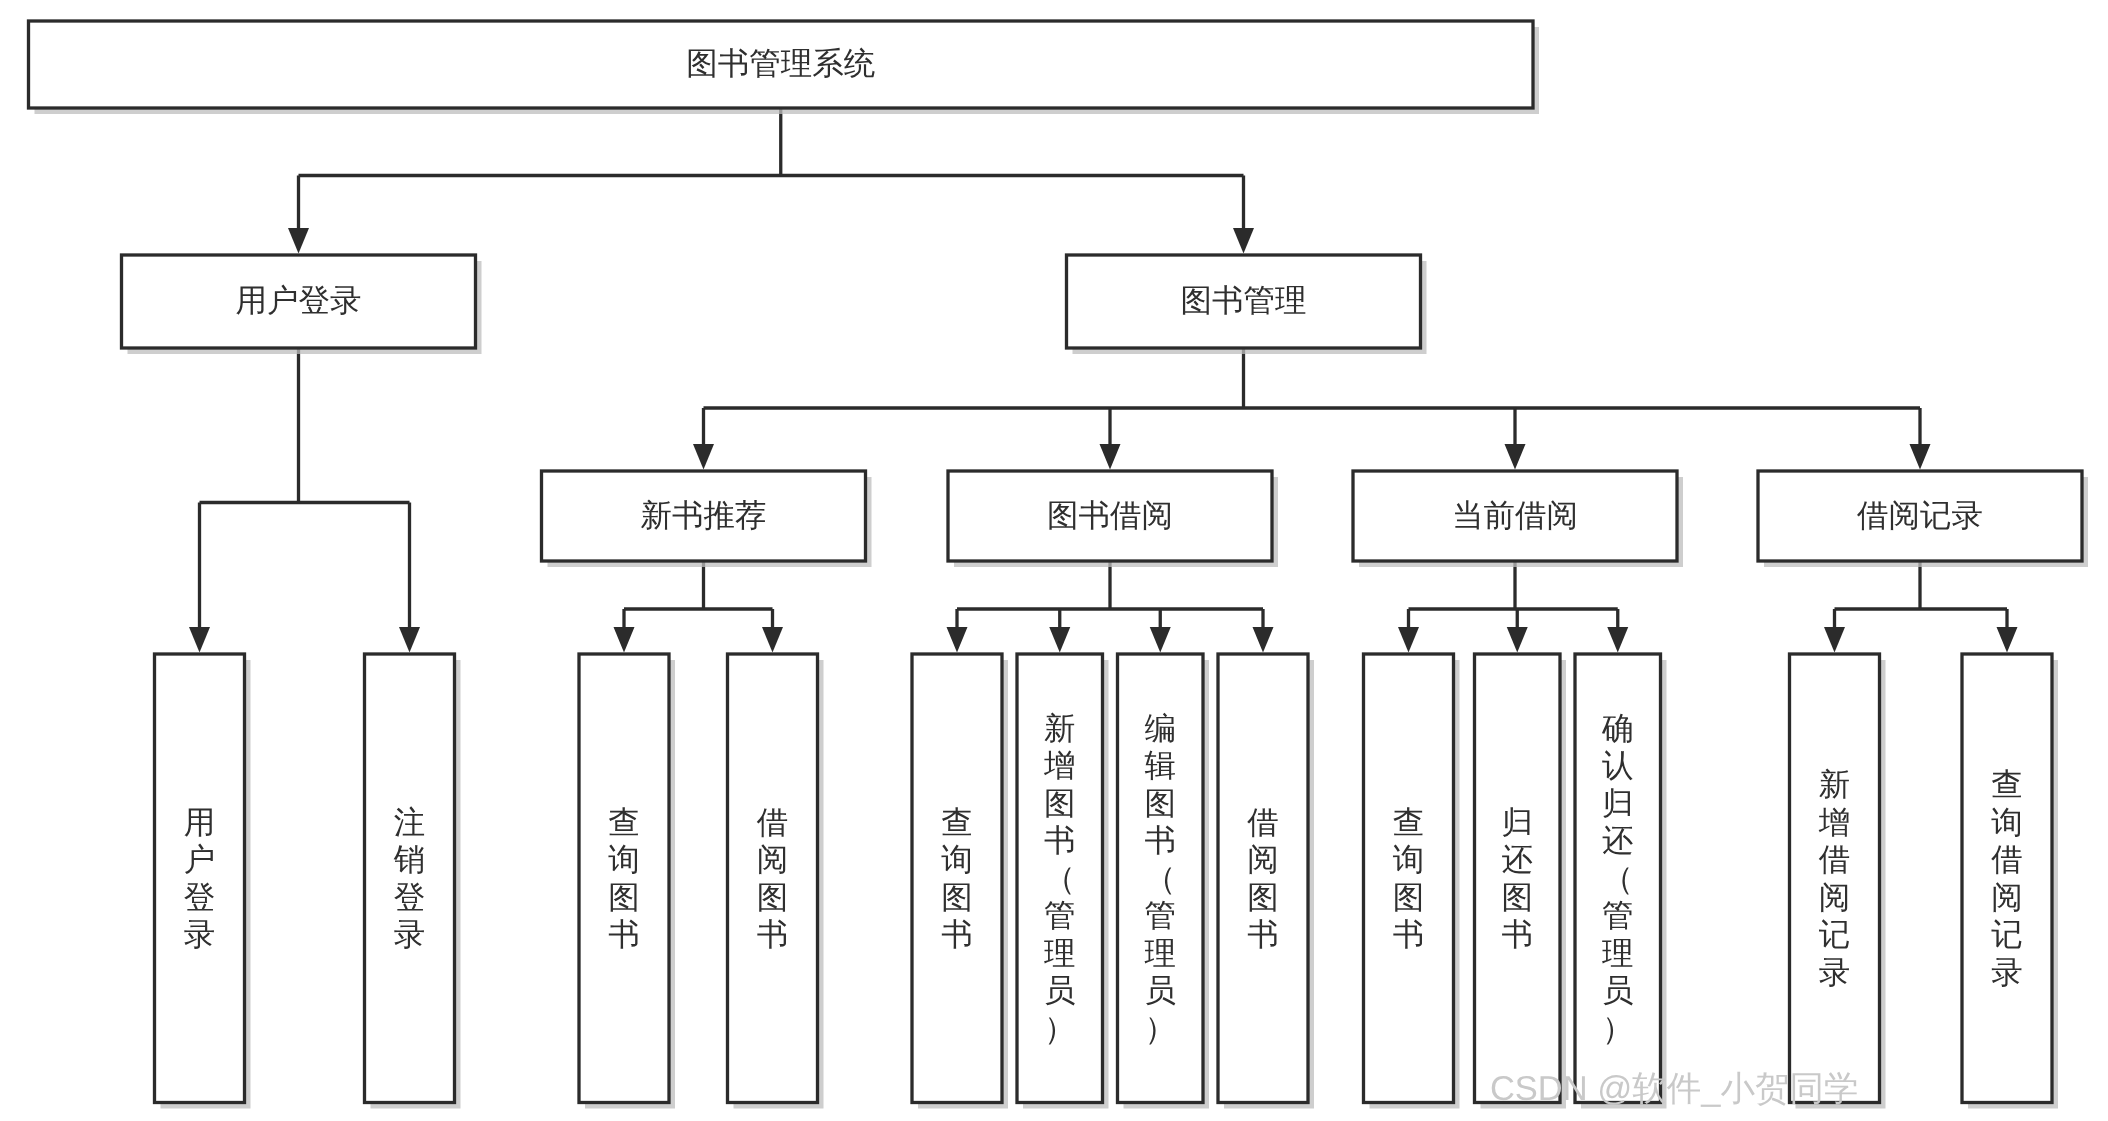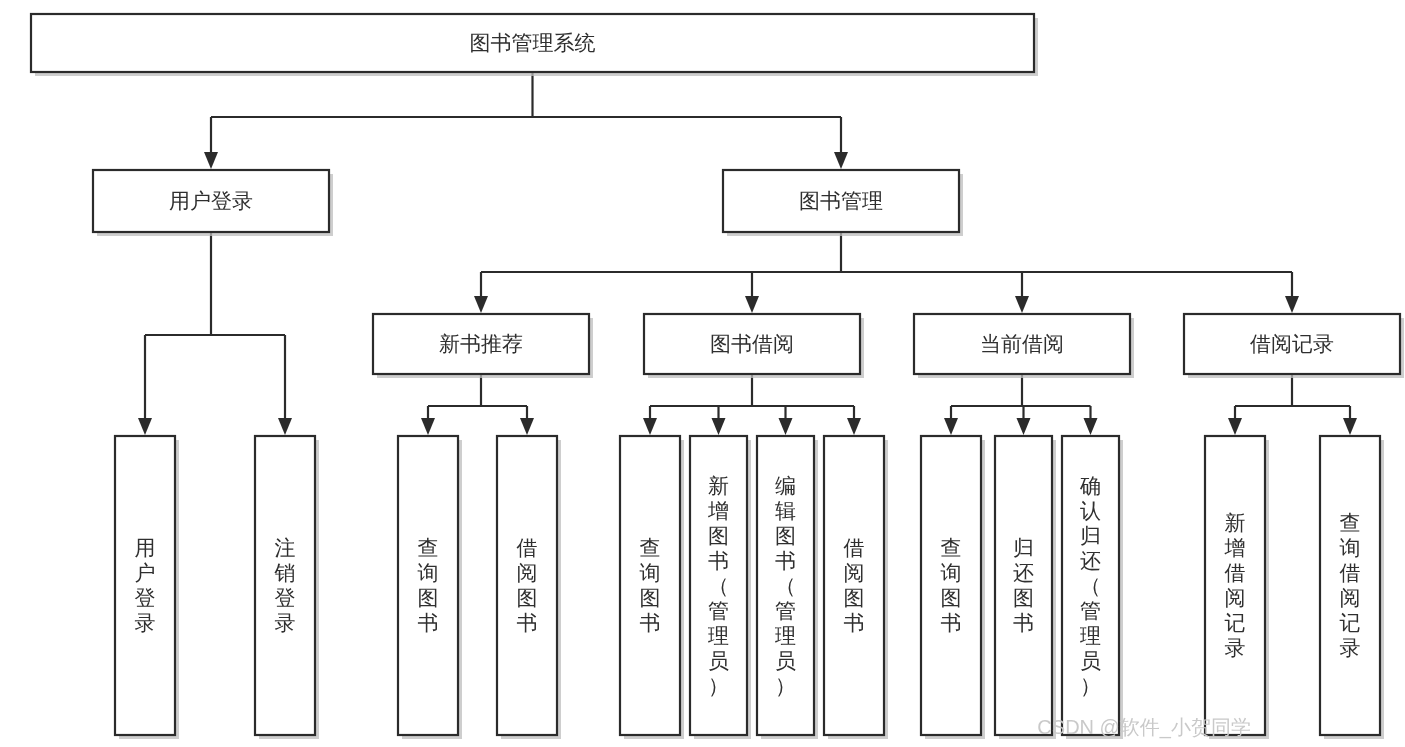--- a/index.html
+++ b/index.html
@@ -9,21 +9,21 @@
   }
   body {
     width: 1405px;
     height: 747px;
     position: relative;
     overflow: hidden;
     font-family: "Liberation Sans", "DejaVu Sans", sans-serif;
   }
   #diagram-root {
     position: absolute;
-    left: 12px;
+    left: 0;
     top: 0;
     width: 1249px;
     height: 747px;
   }
   svg.flow {
     display: block;
     width: 1405px;
     height: 747px;
   }
   .node-rect {
@@ -56,21 +56,21 @@
     font-family: "Liberation Sans", "DejaVu Sans", sans-serif;
     font-size: 21px;
     fill: #2f2f2f;
     text-anchor: middle;
   }
   .watermark-text {
     position: absolute;
     right: 10px;
     bottom: 6px;
     font-family: "Liberation Sans", "DejaVu Sans", sans-serif;
-    font-size: 20px;
+    font-size: 23px;
     color: #c9c9c9;
     white-space: nowrap;
     user-select: none;
   }
 </style>
 </head>
 <body>
 
 <div id="diagram-root">
   <svg class="flow" viewBox="0 0 1405 747">

